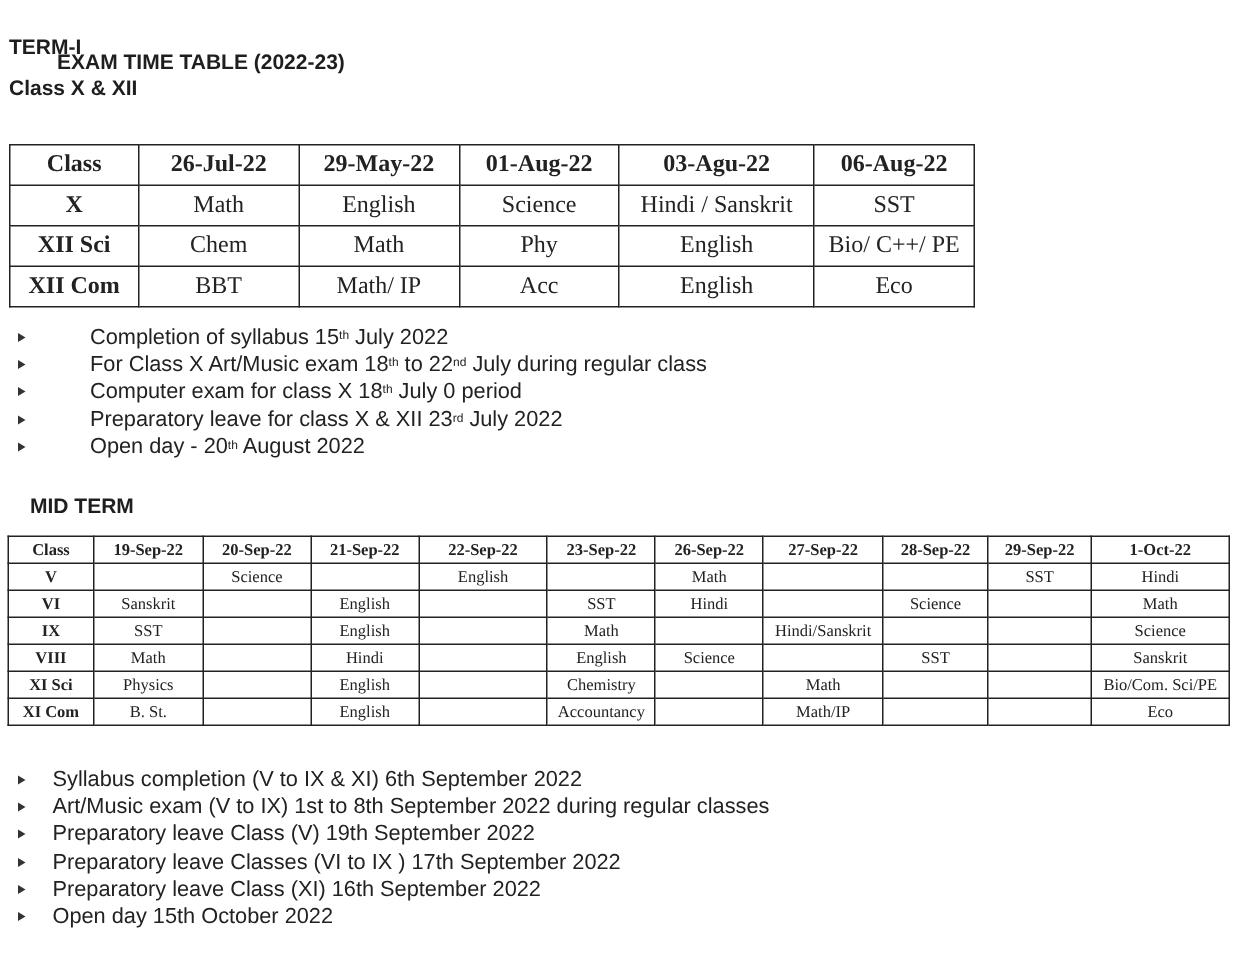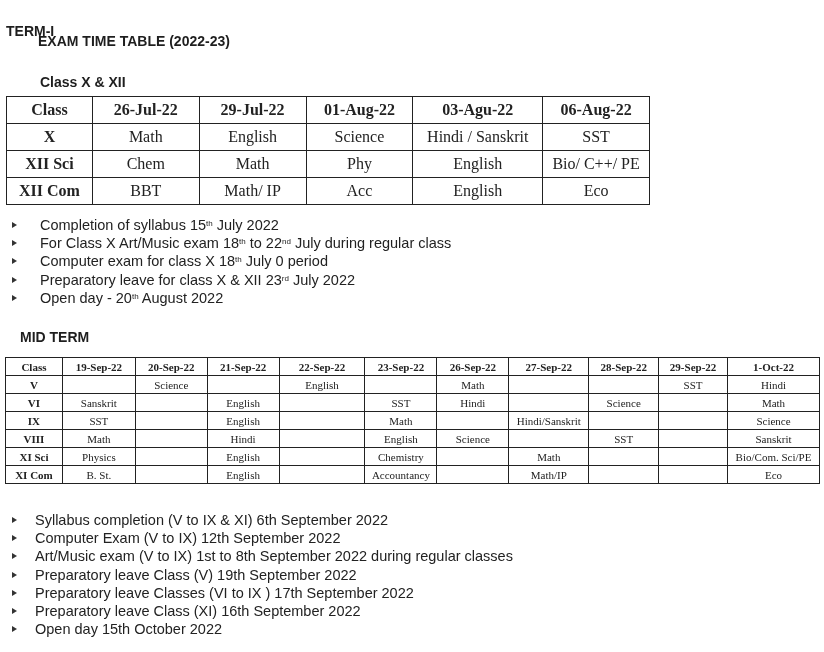--- a/index.html
+++ b/index.html
@@ -12,46 +12,46 @@
   #t1 th { font-weight:bold; }
   #t1 td.cls { font-weight:bold; }
   #t2 { left:5px; top:357px; width:815px; }
   #t2 th, #t2 td { height:17px; font-size:10.5px; font-family:"Liberation Serif", serif; font-size:11px; }
   #t2 th { font-weight:bold; }
   #t2 td.cls { font-weight:bold; }
   ul { list-style:none; margin:0; padding:0; position:absolute; left:0; }
   ul li { position:relative; font-size:14.5px; line-height:18.2px; color:#222; }
   ul li .bullet { position:absolute; left:12px; top:6px; width:0; height:0; border-top:3.5px solid transparent; border-bottom:3.5px solid transparent; border-left:5px solid #333; }
   #n1 { top:216px; }
-  #n1 li { padding-left:40px; }
+  #n1 li { padding-left:60px; }
   #n2 { top:511px; }
   #n2 li { padding-left:35px; }
   sup { font-size:8px; vertical-align:top; position:relative; top:-1px; }
 </style>
 </head>
 <body>
 
 <h1 class="h" style="top:21px;">TERM-I</h1>
 <h1 class="h" style="top:31px;margin-left:32px;">EXAM TIME  TABLE (2022-23)</h1>
-<h2 class="h" style="top:72px;margin-left:34px;">Class X &amp; XII</h2>
+<h2 class="h" style="top:48px;">Class X &amp; XII</h2>
 
 <table id="t1">
   <colgroup>
     <col style="width:86px">
       <col style="width:107px">
       <col style="width:107px">
       <col style="width:107px">
       <col style="width:130px">
       <col style="width:107px">
   </colgroup>
   <thead>
     <tr>
       <th>Class</th>
       <th>26-Jul-22</th>
-      <th>29-Jul-22</th>
+      <th>29-May-22</th>
       <th>01-Aug-22</th>
       <th>03-Agu-22</th>
       <th>06-Aug-22</th>
     </tr>
   </thead>
   <tbody id="t1body">
       <tr>
         <td class="cls">X</td>
         <td>Math</td>
         <td>English</td>
@@ -194,19 +194,18 @@
         <td>Math/IP</td>
         <td></td>
         <td></td>
         <td>Eco</td>
       </tr>
     </tbody>
 </table>
 
 <ul id="n2">
     <li><span class="bullet"></span><span>Syllabus completion (V to IX &amp; XI) 6th September 2022</span></li>
-    <li><span class="bullet"></span><span>Computer Exam (V to IX) 12th September 2022</span></li>
     <li><span class="bullet"></span><span>Art/Music exam (V to IX) 1st to 8th September 2022 during regular classes</span></li>
     <li><span class="bullet"></span><span>Preparatory leave Class (V) 19th September 2022</span></li>
     <li><span class="bullet"></span><span>Preparatory leave Classes (VI to IX ) 17th September 2022</span></li>
     <li><span class="bullet"></span><span>Preparatory leave Class (XI) 16th September 2022</span></li>
     <li><span class="bullet"></span><span>Open day 15th October 2022</span></li>
   </ul>
 
 </body></html>

